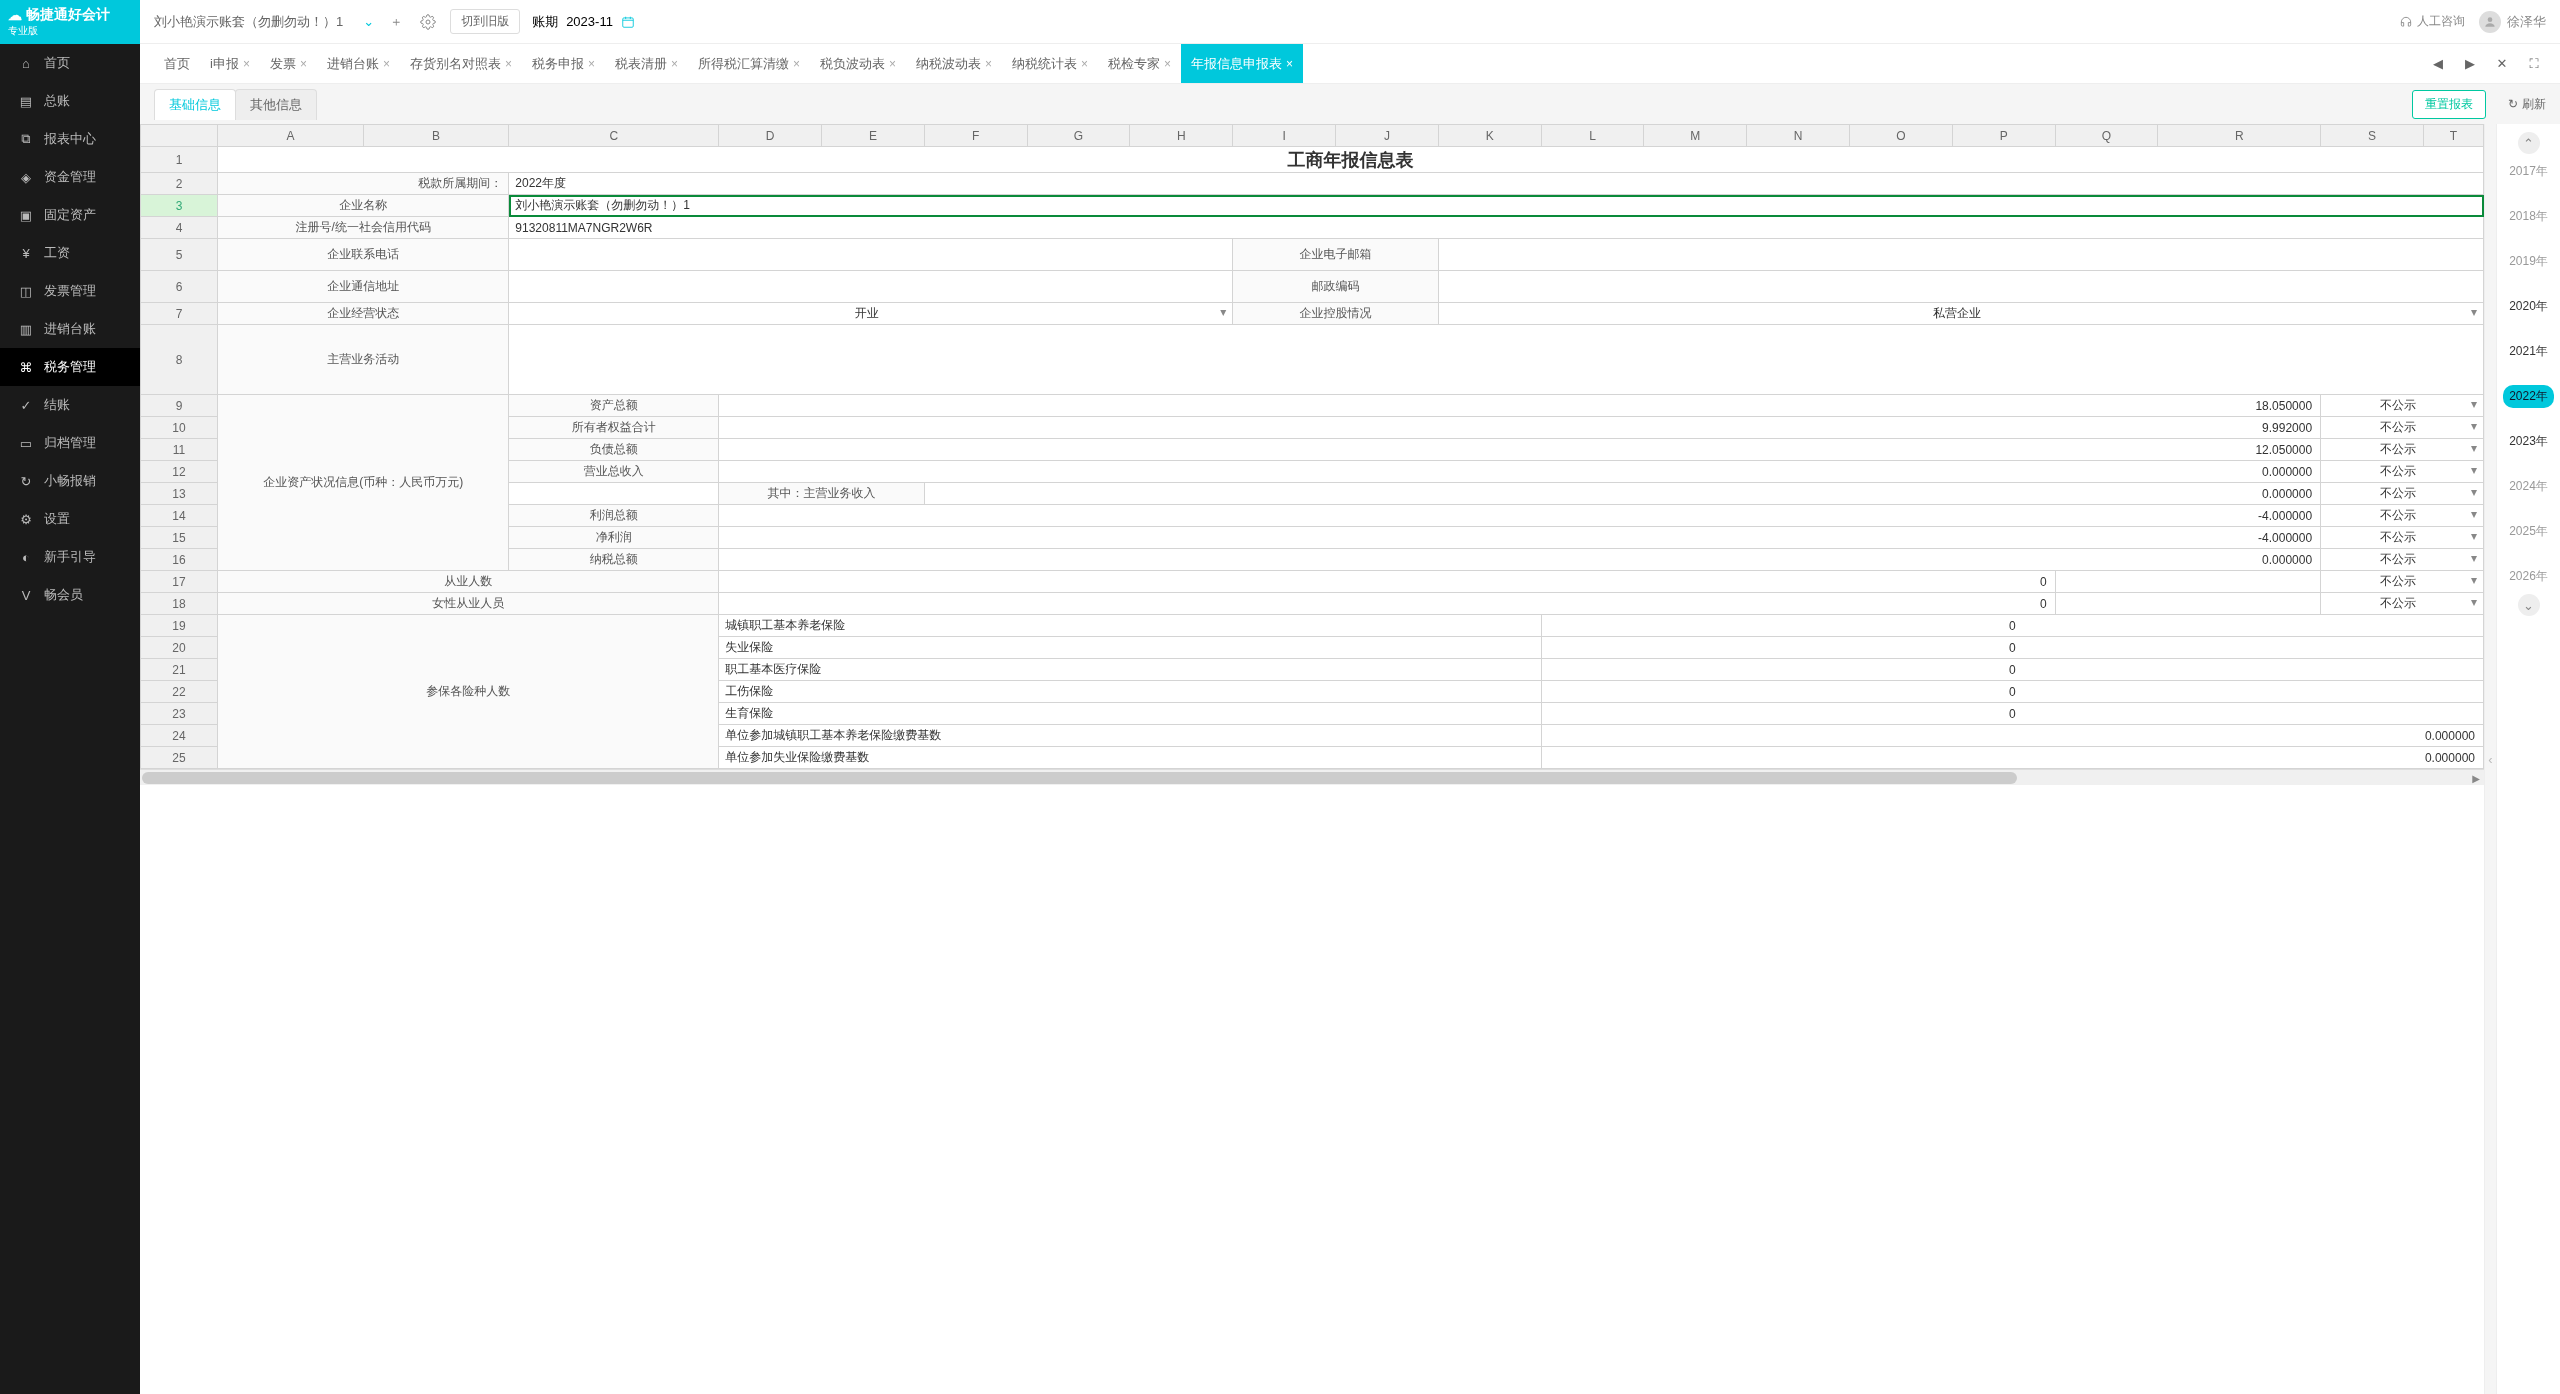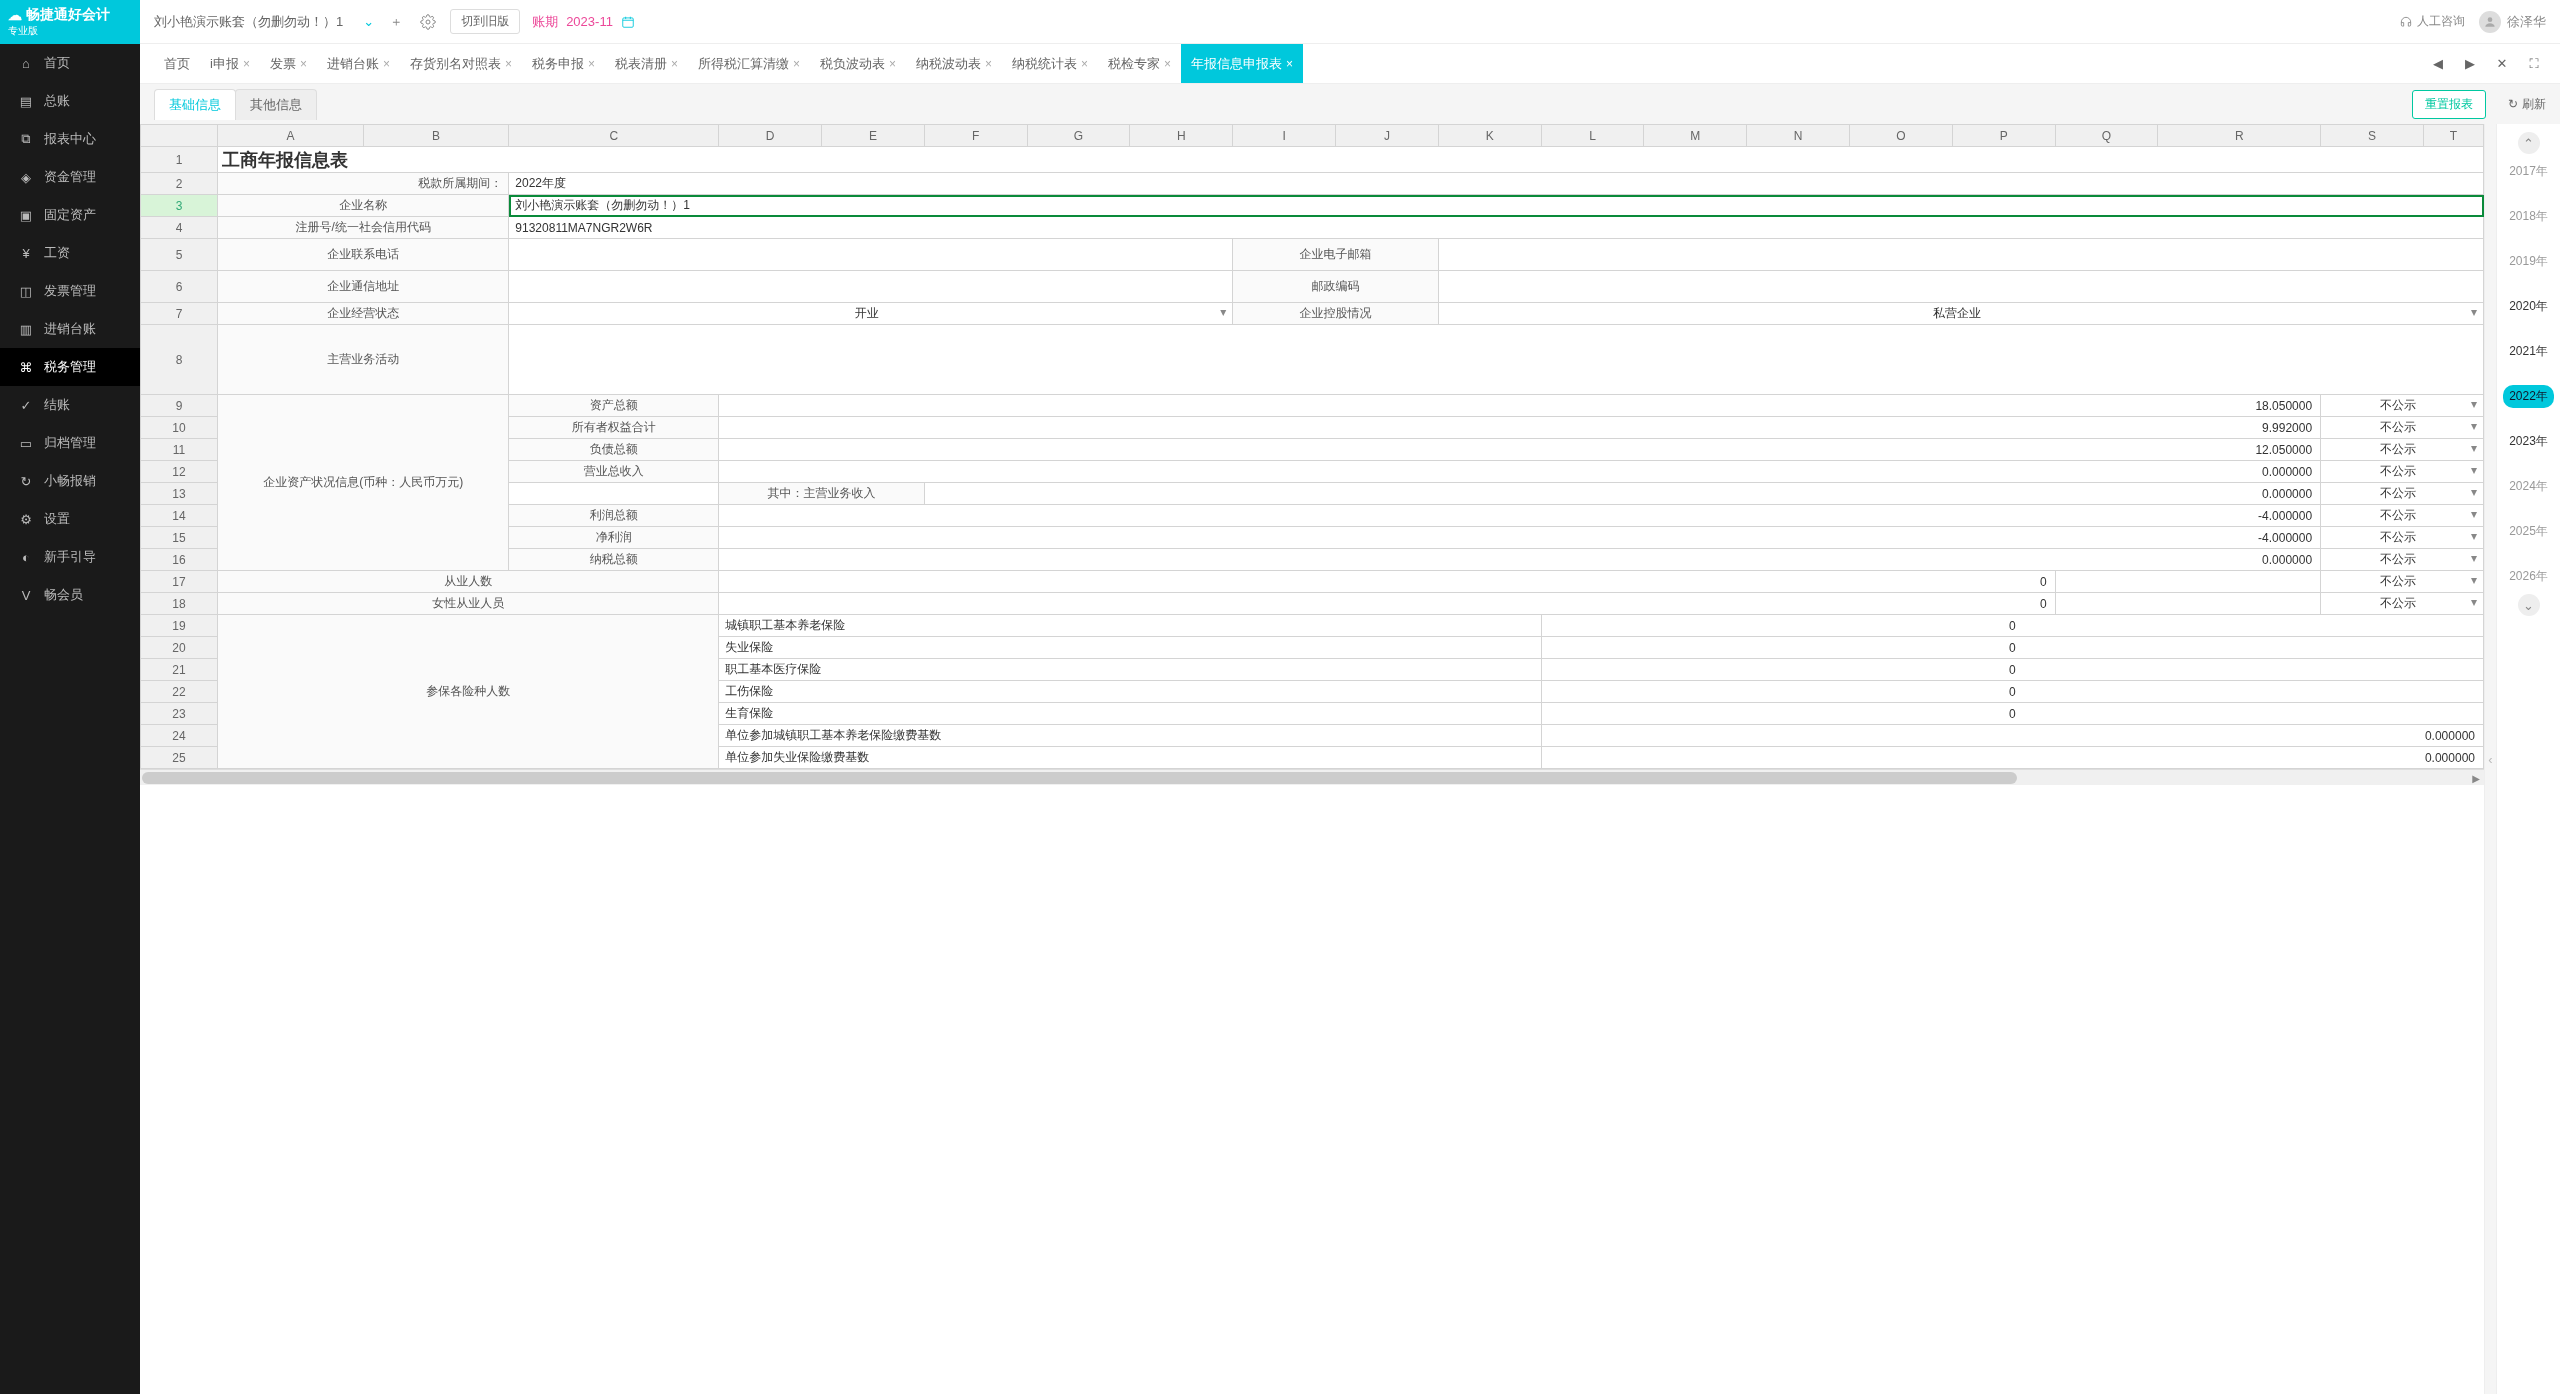--- a/index.html
+++ b/index.html
@@ -16,21 +16,21 @@
 
 
 .main { flex: 1; display: flex; flex-direction: column; min-width: 0; }
 
 
 .topbar { height: 44px; background: #fff; display: flex; align-items: center; padding: 0 14px; border-bottom: 1px solid #eee; gap: 12px; }
 .acct-select { display: flex; align-items: center; color: #666; font-size: 13px; cursor: pointer; }
 .acct-select .chev { color: #00c8dc; margin-left: 20px; }
 .top-icon-btn { width: 20px; height: 20px; display: flex; align-items: center; justify-content: center; color: #888; cursor: pointer; }
 .old-ver-btn { border: 1px solid #ddd; padding: 3px 10px; border-radius: 3px; color: #666; cursor: pointer; font-size: 12px; }
-.period-area { display: flex; align-items: center; gap: 8px; color: #ec4899; font-size: 13px; }
+.period-area { display: flex; align-items: center; gap: 8px; color: #000000; font-size: 13px; }
 .topbar-right { margin-left: auto; display: flex; align-items: center; gap: 14px; color: #888; }
 .hotline { display: flex; align-items: center; gap: 4px; cursor: pointer; font-size: 12px; }
 .user-badge { display: flex; align-items: center; gap: 6px; cursor: pointer; }
 .avatar { width: 22px; height: 22px; border-radius: 50%; background: #ddd; display: flex; align-items: center; justify-content: center; }
 
 
 .tabs-row { height: 40px; background: #fff; display: flex; align-items: center; padding: 0 14px; border-bottom: 1px solid #eee; position: relative; }
 .tab { display: flex; align-items: center; padding: 0 10px; height: 100%; color: #666; font-size: 13px; cursor: pointer; white-space: nowrap; }
 .tab .close { margin-left: 4px; color: #aaa; font-size: 12px; }
 .tab.active { background: #00c8dc; color: #fff; }
@@ -51,21 +51,21 @@
 .sheet { flex: 1; background: #fff; overflow: auto; position: relative; }
 .grid { border-collapse: collapse; width: 100%; table-layout: fixed; }
 .grid th, .grid td { border: 1px solid #d4d4d4; height: 22px; font-size: 12px; padding: 0 4px; white-space: nowrap; overflow: hidden; text-overflow: ellipsis; }
 .grid th { background: #f0f0f0; font-weight: normal; color: #666; text-align: center; position: sticky; top: 0; z-index: 2;}
 .grid .rownum { background: #f0f0f0; text-align: center; color: #666; width: 36px; position: sticky; left: 0; z-index: 1;}
 .grid .rownum.sel { background: #d8f4d8; color: #3a7; }
 .grid td.label { text-align: center; color: #555; background: #fafafa;}
 .grid td.val { text-align: right; padding-right: 8px; }
 .grid td.valtxt { text-align: left; padding-left: 6px; }
 .grid td.center { text-align: center; }
-.grid tr.title-row td.title { font-size: 18px; font-weight: bold; text-align: left; height: 26px; }
+.grid tr.title-row td.title { font-size: 18px; font-weight: bold; text-align: center; height: 26px; }
 .grid .dropdown::after { content: "▾"; float: right; color: #888; margin-right: 2px;}
 .grid .tall { height: 32px; }
 .grid .vtall { height: 70px; }
 .corner { width: 36px; background: #f0f0f0; }
 .green-accent th { border-bottom: 1px solid #d4d4d4; }
 .selected-border { outline: 2px solid #0a8a3a; outline-offset: -2px; }
 
 
 .year-panel { width: 64px; background: #fff; border-left: 1px solid #eee; display: flex; flex-direction: column; align-items: center; padding: 8px 0; gap: 6px; }
 .year-panel .yp-arrow { width: 22px; height: 22px; border-radius: 50%; background: #eee; display: flex; align-items: center; justify-content: center; color: #888; cursor: pointer; }

